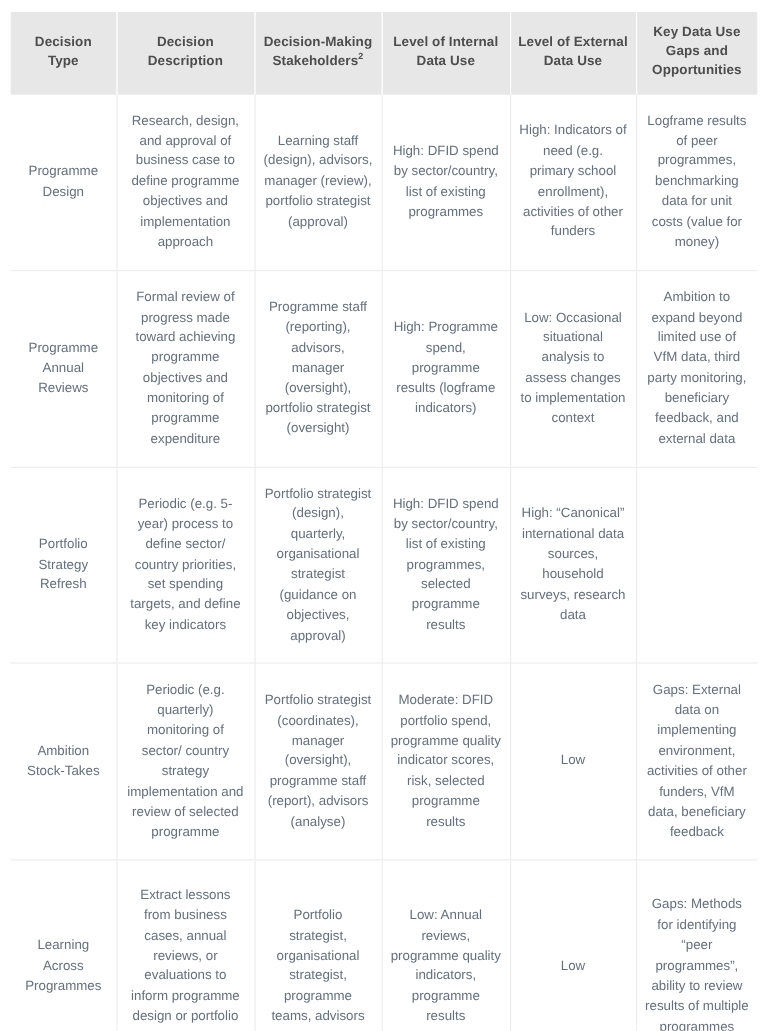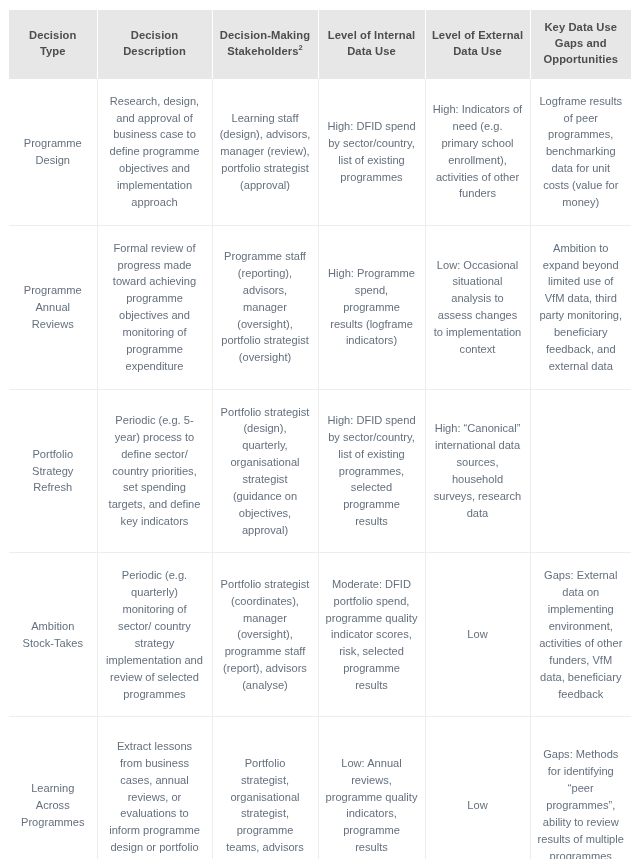--- a/index.html
+++ b/index.html
@@ -131,21 +131,21 @@
         <tr class="r2">
           <td class="col-type">Portfolio Strategy Refresh</td>
           <td>Periodic (e.g. 5-year) process to define sector/ country priorities, set spending targets, and define key indicators</td>
           <td>Portfolio strategist (design), quarterly, organisational strategist (guidance on objectives, approval)</td>
           <td>High: DFID spend by sector/country, list of existing programmes, selected programme results</td>
           <td>High: “Canonical” international data sources, household surveys, research data</td>
           <td></td>
         </tr>
         <tr class="r3">
           <td class="col-type">Ambition Stock-Takes</td>
-          <td>Periodic (e.g. quarterly) monitoring of sector/ country strategy implementation and review of selected programmes</td>
+          <td>Periodic (e.g. quarterly) monitoring of sector/ country strategy implementation and review of selected programme</td>
           <td>Portfolio strategist (coordinates), manager (oversight), programme staff (report), advisors (analyse)</td>
           <td>Moderate: DFID portfolio spend, programme quality indicator scores, risk, selected programme results</td>
           <td>Low</td>
           <td>Gaps: External data on implementing environment, activities of other funders, VfM data, beneficiary feedback</td>
         </tr>
         <tr class="r4">
           <td class="col-type">Learning Across Programmes</td>
           <td>Extract lessons from business cases, annual reviews, or evaluations to inform programme design or portfolio strategy</td>
           <td>Portfolio strategist, organisational strategist, programme teams, advisors</td>
           <td>Low: Annual reviews, programme quality indicators, programme results</td>

